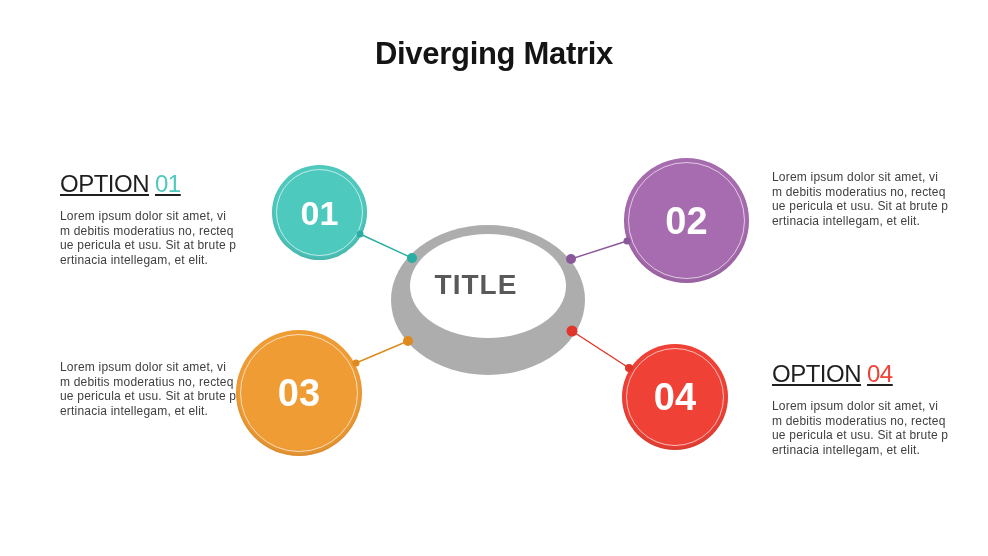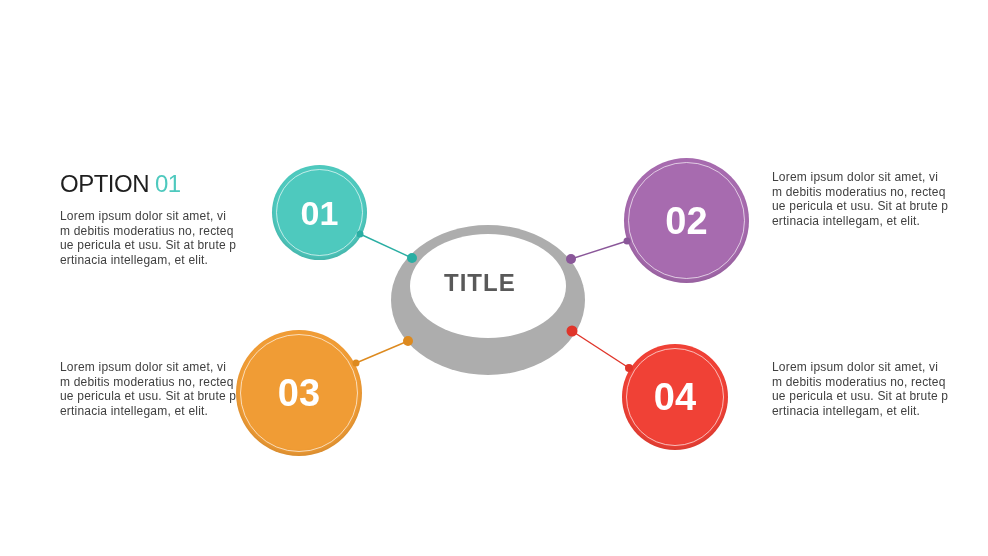--- a/index.html
+++ b/index.html
@@ -13,21 +13,21 @@
     letter-spacing:-0.3px;
   }
   
   .opt-block{position:absolute;}
   .opt-block.tl{left:60px;top:170px;}
   .opt-block.tr{left:772px;top:170px;}
   .opt-block.bl{left:60px;top:360px;}
   .opt-block.br{left:772px;top:360px;}
   .opt-heading{
     margin:0 0 11px 0;font-size:24px;font-weight:400;color:#1f1f1f;
-    letter-spacing:-0.5px;white-space:nowrap;
+    letter-spacing:-0.5px;white-space:nowrap;text-decoration:underline;
   }
   .opt-heading .num{font-weight:400;margin-left:6px;}
   .opt-desc{
     margin:0;font-size:12px;line-height:14.6px;color:#404040;
     white-space:pre-line;letter-spacing:0.2px;
   }
   
   .node{
     position:absolute;border-radius:50%;
     display:flex;align-items:center;justify-content:center;
@@ -45,29 +45,30 @@
   .node.n2{left:624px;top:158px;width:125px;height:125px;}
   .node.n2 .num{font-size:38px;}
   .node.n3{left:236px;top:330px;width:126px;height:126px;}
   .node.n3 .num{font-size:38px;}
   .node.n4{left:622px;top:344px;width:106px;height:106px;}
   .node.n4 .num{font-size:38px;}
   
   .overlay{position:absolute;left:0;top:0;width:988px;height:556px;pointer-events:none;}
   
   .center-title{
-    position:absolute;left:444px;top:271px;width:120px;text-align:left;
-    font-size:24px;font-weight:700;letter-spacing:1px;line-height:1;
+    position:absolute;left:416px;top:271px;width:120px;text-align:center;
+    font-size:28px;font-weight:700;letter-spacing:1px;line-height:1;
   }
 </style>
 </head>
 <body>
 
 <div class="canvas">
 
+  <h1 class="page-title">Diverging Matrix</h1>
 
   <div class="opt-block tl">
     <h2 class="opt-heading"><span>OPTION</span><span class="num" style="color: rgb(78, 201, 190);">01</span></h2>
     <p class="opt-desc">Lorem ipsum dolor sit amet, vi
 m debitis moderatius no, recteq
 ue pericula et usu. Sit at brute p
 ertinacia intellegam, et elit.</p>
   </div>
 
   <div class="opt-block tr">
@@ -78,20 +79,21 @@
   </div>
 
   <div class="opt-block bl">
     <p class="opt-desc">Lorem ipsum dolor sit amet, vi
 m debitis moderatius no, recteq
 ue pericula et usu. Sit at brute p
 ertinacia intellegam, et elit.</p>
   </div>
 
   <div class="opt-block br">
+    <h2 class="opt-heading"><span>OPTION</span><span class="num" style="color: rgb(240, 65, 54);">04</span></h2>
     <p class="opt-desc">Lorem ipsum dolor sit amet, vi
 m debitis moderatius no, recteq
 ue pericula et usu. Sit at brute p
 ertinacia intellegam, et elit.</p>
   </div>
 
   <div class="node n1" style="background: rgb(78, 201, 190);">
     <div class="inner-ring"></div>
     <span class="num">01</span>
   </div>

